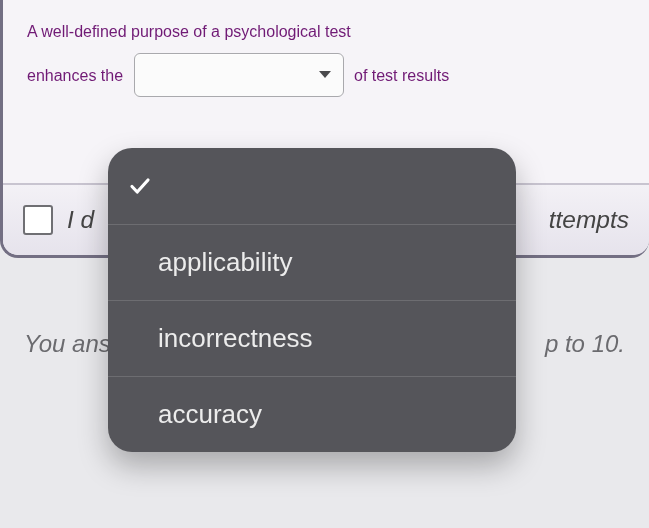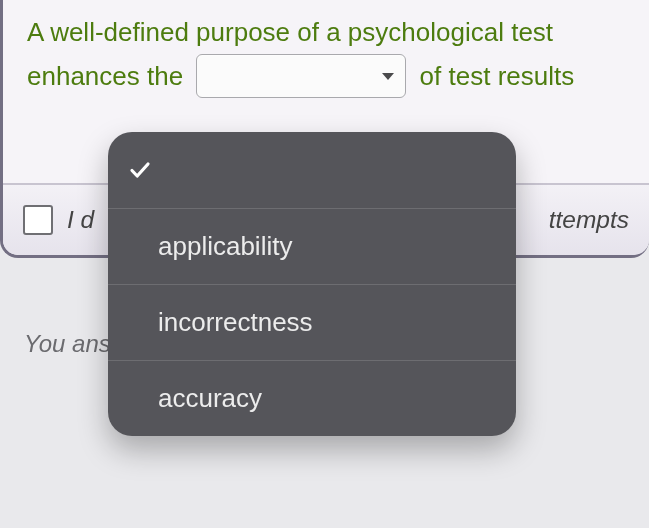--- a/index.html
+++ b/index.html
@@ -17,23 +17,23 @@
       background: #f6f4f8;
       border: 3px solid #736f83;
       border-top: none;
       border-right: none;
       border-radius: 0 0 18px 18px;
       width: 100%;
       height: 258px;
     }
     .question-area {
       padding: 10px 24px 0 24px;
-      font-size: 26px;
+      font-size: 16px;
       line-height: 44px;
-      color: #4d7c0f;
+      color: #701a75;
     }
     .combo {
       display: inline-flex;
       align-items: center;
       vertical-align: middle;
       position: relative;
       top: -2px;
       margin: 0 6px;
       width: 210px;
       height: 44px;
@@ -101,21 +101,21 @@
       font-style: italic;
       color: #6b6b6f;
       display: flex;
     }
     .caption .cap-left { flex: 0 0 auto; }
     .caption .cap-right { margin-left: auto; }
 
     
     .menu {
       position: absolute;
-      top: 132px;
+      top: 148px;
       left: 108px;
       width: 408px;
       background: #55555a;
       border-radius: 24px;
       box-shadow: 0 14px 30px rgba(0,0,0,.28);
       overflow: hidden;
       z-index: 50;
     }
     .menu-item {
       position: relative;
@@ -176,20 +176,21 @@
 
     <div class="footer-strip">
       <span class="chkbox"></span>
       <span class="footer-left">I d</span>
       <span class="footer-right">ttempts</span>
     </div>
   </div>
 
   <div class="caption">
     <span class="cap-left">You ans</span>
+    <span class="cap-right">p to 10.</span>
   </div>
 
   <div class="menu">
     <div class="menu-item" id="opt-selected">
       <span class="check">
         <svg viewBox="0 0 24 24">
             <path d="M4 12.5 L9.2 18 L20 6"></path>
           </svg>
       </span>
       <span class="opt-label"></span>

